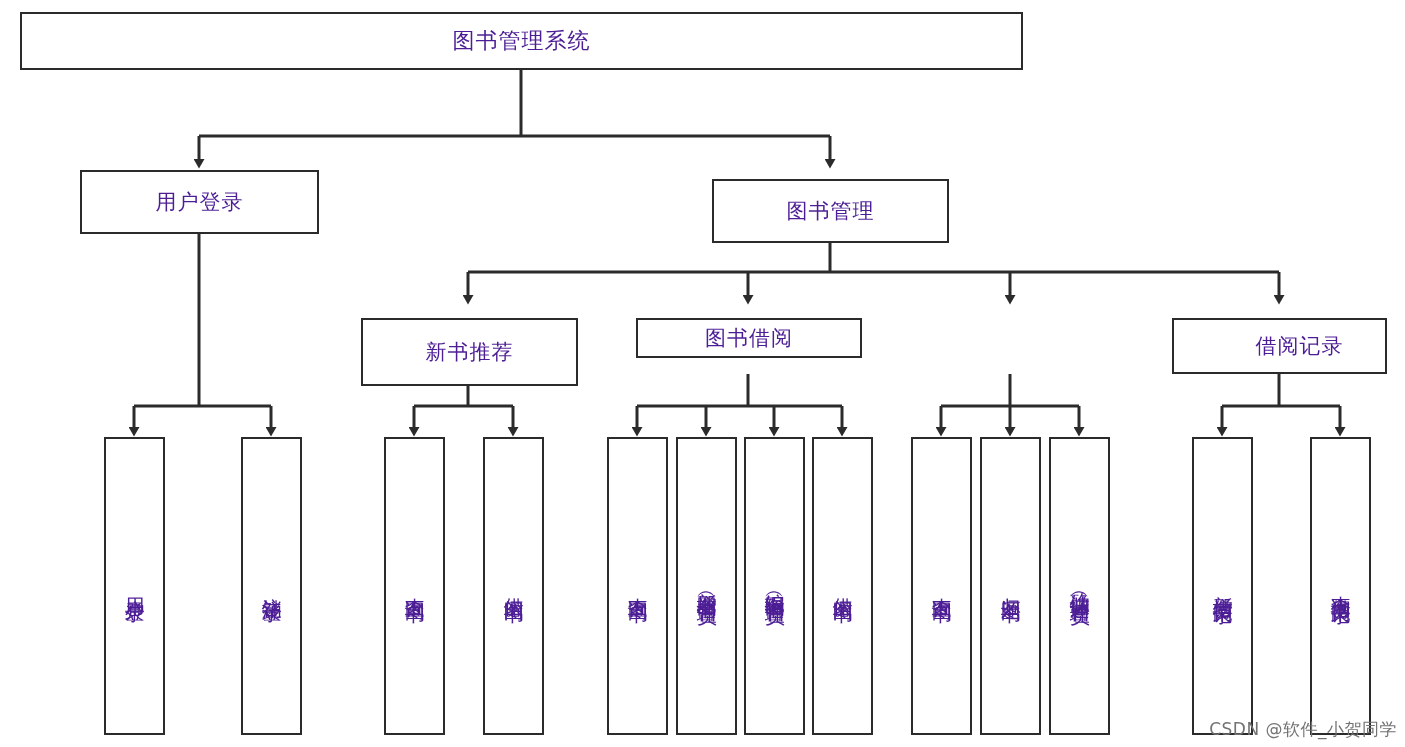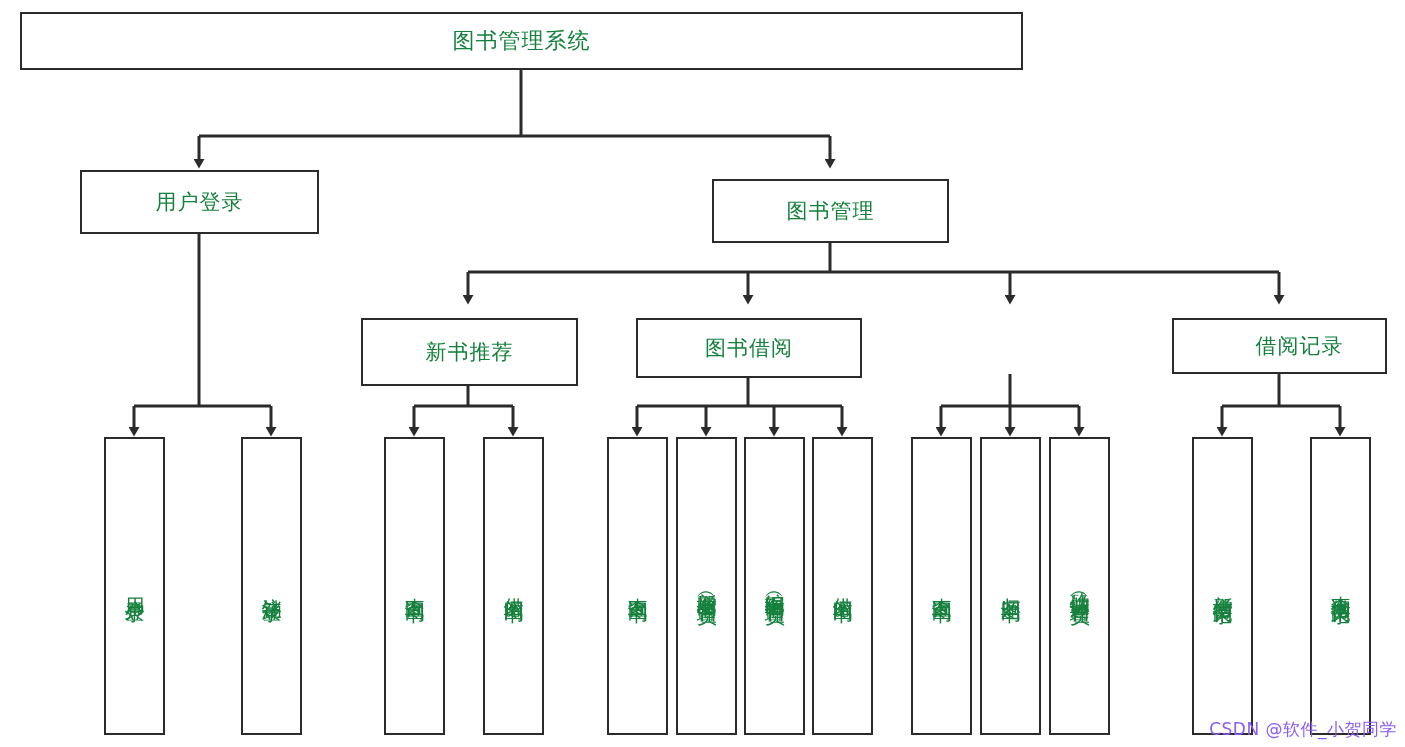--- a/index.html
+++ b/index.html
@@ -27,21 +27,21 @@
     pointer-events: none;
   }
   .node {
     position: absolute;
     box-sizing: border-box;
     background: #ffffff;
     border: 2px solid #2b2b2b;
     display: flex;
     align-items: center;
     justify-content: center;
-    color: #15803d;
+    color: #4c1d95;
   }
   .node.horiz {
     font-size: 21px;
     letter-spacing: 1px;
   }
   .node.vert {
     writing-mode: vertical-rl;
     text-orientation: upright;
     font-size: 20px;
     line-height: 1.18;
@@ -58,21 +58,21 @@
     white-space: nowrap;
   }
   .node.title {
     font-size: 22px;
   }
   .watermark {
     position: absolute;
     right: 8px;
     bottom: 6px;
     font-size: 17px;
-    color: #8b5cf6;
+    color: #737373;
     letter-spacing: 0.5px;
     white-space: nowrap;
     user-select: none;
   }
 </style>
 </head>
 <body>
 
 <div id="canvas">
 
@@ -134,21 +134,21 @@
   <div class="node horiz" style="left:80px; top:170px; width:239px; height:64px;">
     <span class="label">用户登录</span>
   </div>
   <div class="node horiz" style="left:712px; top:179px; width:237px; height:64px;">
     <span class="label">图书管理</span>
   </div>
 
   <div class="node horiz" style="left:361px; top:318px; width:217px; height:68px;">
     <span class="label">新书推荐</span>
   </div>
-  <div class="node horiz" style="left:636px; top:318px; width:226px; height:60px;">
+  <div class="node horiz" style="left:636px; top:318px; width:226px; height:40px;">
     <span class="label">图书借阅</span>
   </div>
   <div class="node horiz" style="left:1172px; top:318px; width:215px; height:56px;padding-left:40px;">
     <span class="label">借阅记录</span>
   </div>
 
   <div class="node vert" style="left:104px; top:437px; width:61px; height:298px;">
     <span class="label">用户登录</span>
   </div>
   <div class="node vert" style="left:241px; top:437px; width:61px; height:298px;">

